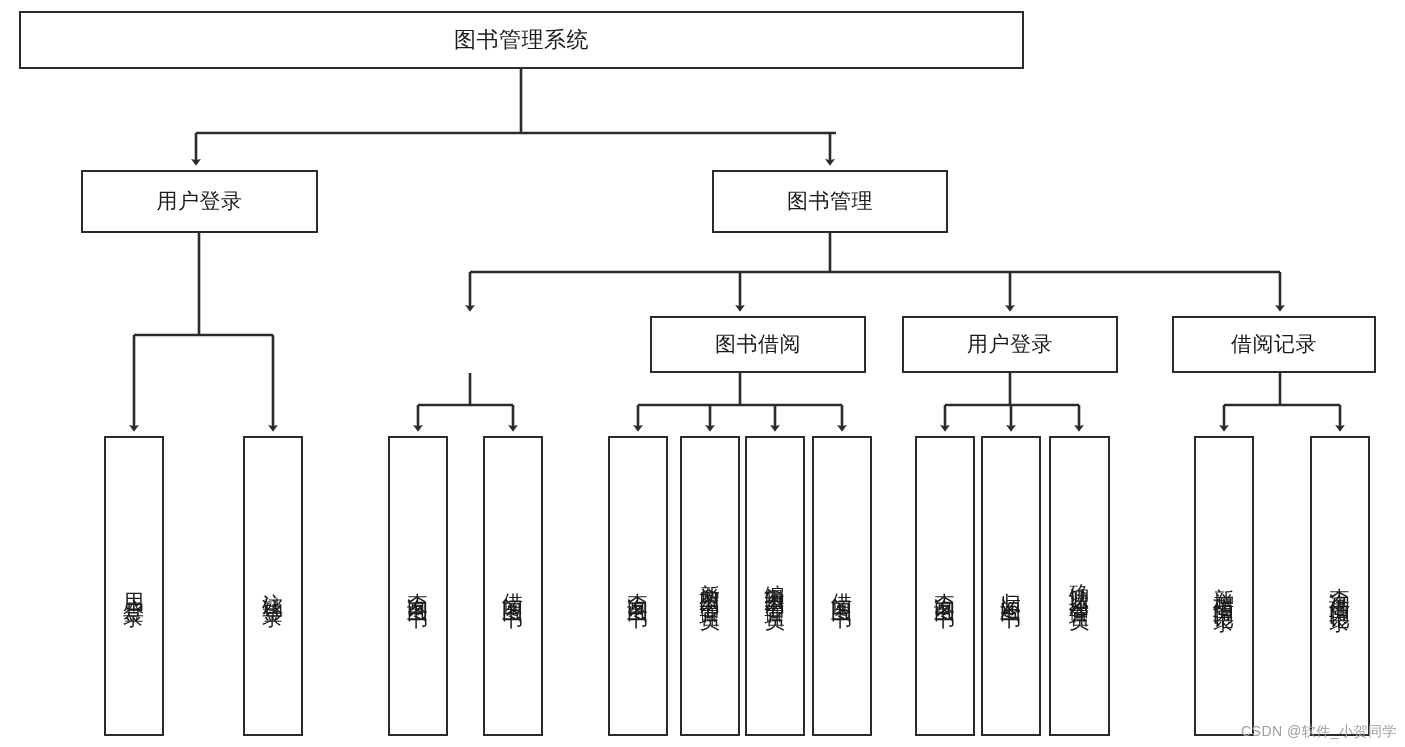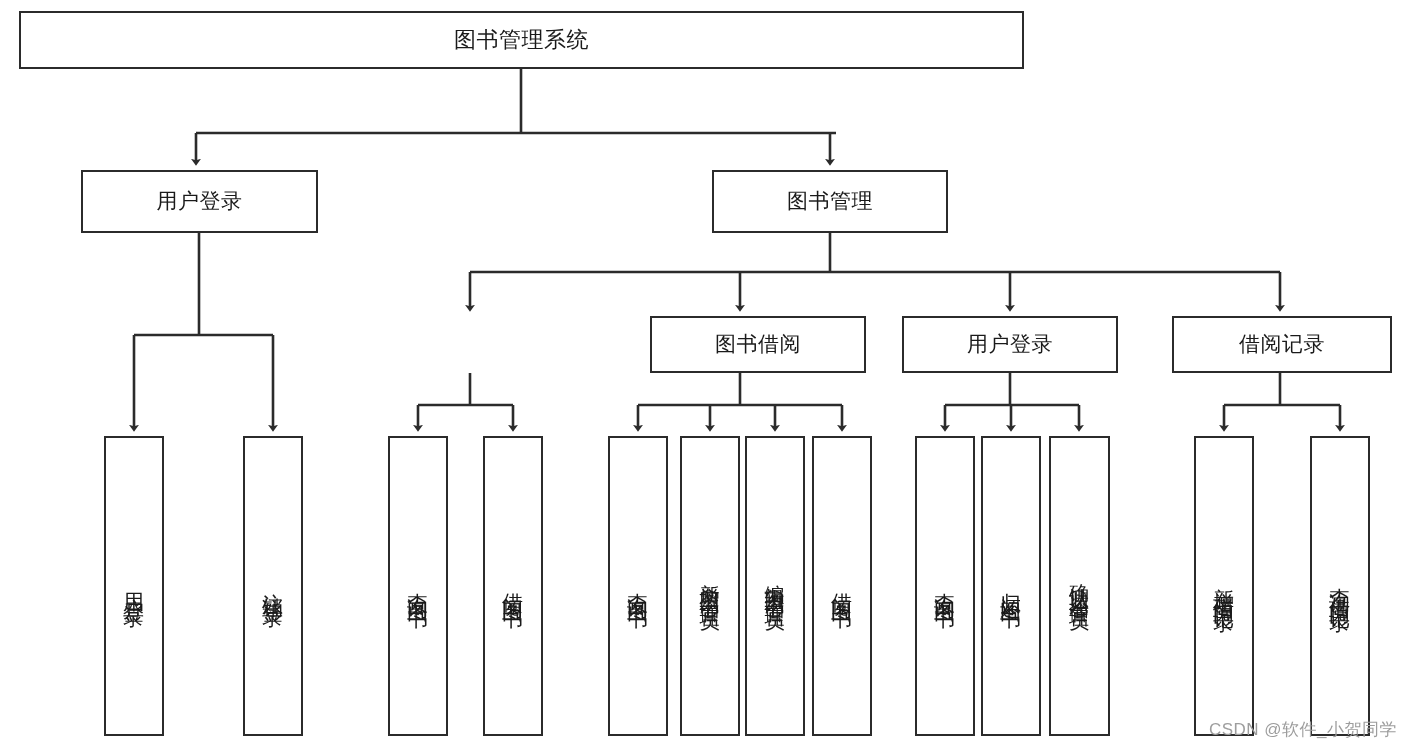--- a/index.html
+++ b/index.html
@@ -62,21 +62,21 @@
     white-space: nowrap;
   }
   .node.vertical.tall-label .node-label {
     letter-spacing: 4px;
     font-size: 20px;
   }
   #watermark {
     position: absolute;
     right: 8px;
     bottom: 6px;
-    font-size: 17px;
+    font-size: 14px;
     color: #9d9d9d;
     letter-spacing: 0.5px;
     white-space: nowrap;
   }
 </style>
 </head>
 <body>
 
 <div id="diagram-root">
 
@@ -141,21 +141,21 @@
   <div class="node horizontal" style="left:712px; top:170px; width:236px; height:63px;">
     <span class="node-label">图书管理</span>
   </div>
 
   <div class="node horizontal" style="left:650px; top:316px; width:216px; height:57px;">
     <span class="node-label">图书借阅</span>
   </div>
   <div class="node horizontal" style="left:902px; top:316px; width:216px; height:57px;">
     <span class="node-label">用户登录</span>
   </div>
-  <div class="node horizontal" style="left:1172px; top:316px; width:220px; height:57px;">
+  <div class="node horizontal" style="left:1172px; top:316px; width:204px; height:57px;">
     <span class="node-label">借阅记录</span>
   </div>
 
   <div class="node vertical" style="left:104px; top:436px; width:60px; height:300px;">
     <span class="node-label">用户登录</span>
   </div>
   <div class="node vertical" style="left:243px; top:436px; width:60px; height:300px;">
     <span class="node-label">注销登录</span>
   </div>
   <div class="node vertical" style="left:388px; top:436px; width:60px; height:300px;">

